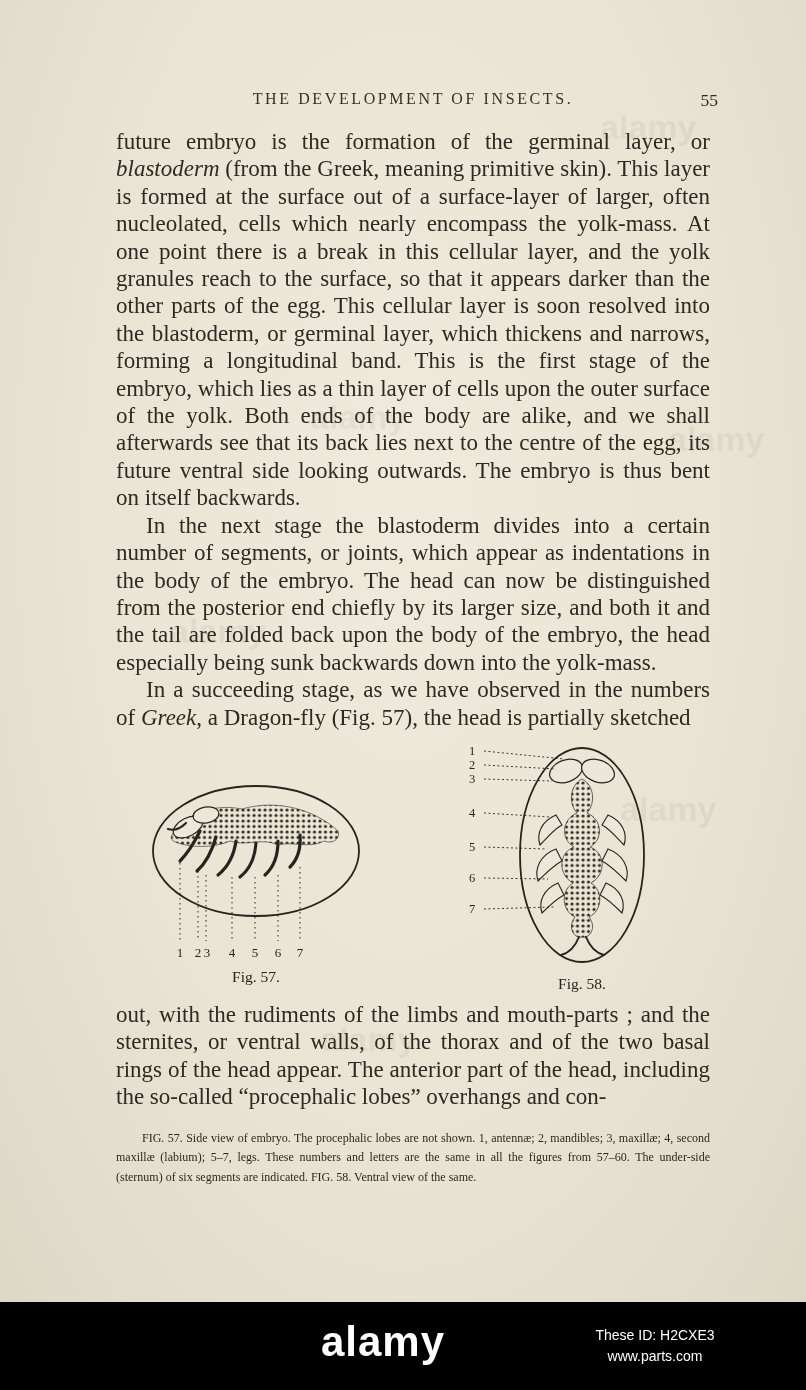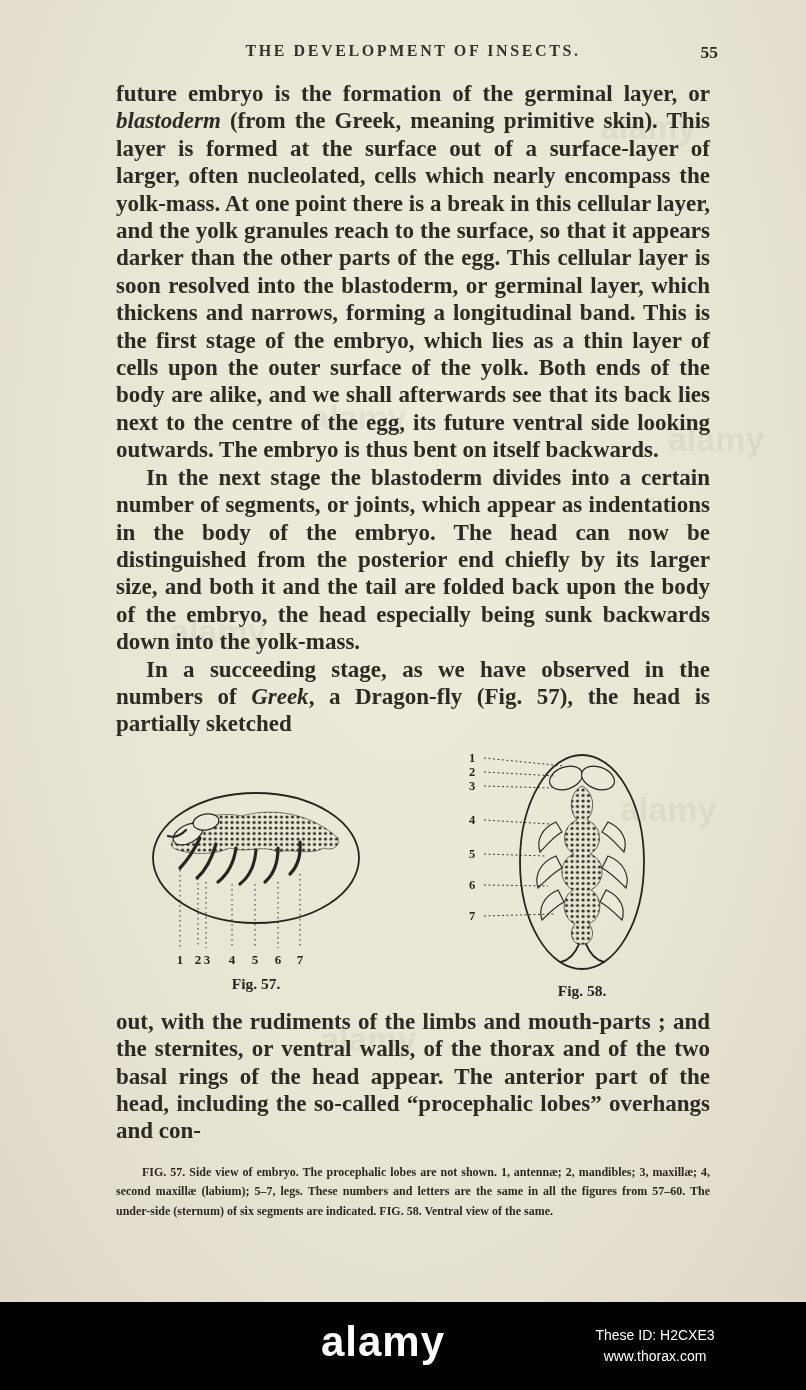--- a/index.html
+++ b/index.html
@@ -2,21 +2,21 @@
 <html><head>
 <meta charset="utf-8">
 <style>
   html,body{margin:0;padding:0;}
   body{width:806px;height:1390px;background:#1a1a1a;font-family:"Liberation Serif","DejaVu Serif",serif;}
 
   .scan-page{
     position:relative;width:806px;height:1302px;overflow:hidden;color:#2c2a23;
     background:radial-gradient(ellipse at 50% 38%, #efebdc 0%, #e9e5d5 55%, #ddd8c6 100%);
   }
-  .content{position:relative;margin:0 58px 0 116px;padding-top:42px;width:594px;font-weight:bold;}
+  .content{position:relative;margin:0 58px 0 116px;padding-top:90px;width:594px;}
 
   .page-header{position:relative;height:26px;margin-bottom:12px;}
   .running-title{display:block;text-align:center;font-size:16px;letter-spacing:2.6px;color:#34322a;}
   .page-number{position:absolute;right:-8px;top:0;font-size:17.5px;color:#2c2a23;text-align:right;}
 
   p{margin:0;text-align:justify;font-size:23px;line-height:27.4px;color:#2c2a23;}
   p.indent{text-indent:30px;}
   i{font-style:italic;}
 
   .figures{position:relative;height:266px;margin-top:4px;}
@@ -167,15 +167,15 @@
 
     <p class="caption">FIG. 57.  Side view of embryo.  The procephalic lobes are not shown.  1, antennæ; 2, mandibles; 3, maxillæ; 4, second maxillæ (labium); 5–7, legs.  These numbers and letters are the same in all the figures from 57–60.  The under-side (sternum) of six segments are indicated.  FIG. 58.  Ventral view of the same.</p>
 
   </div>
 </div>
 
 <div class="alamy-bar">
   <div class="alamy-logo">alamy</div>
   <div class="alamy-info">
     <div>These ID: H2CXE3</div>
-    <div>www.thorax.com</div>
+    <div>www.parts.com</div>
   </div>
 </div>
 
 </body></html>

